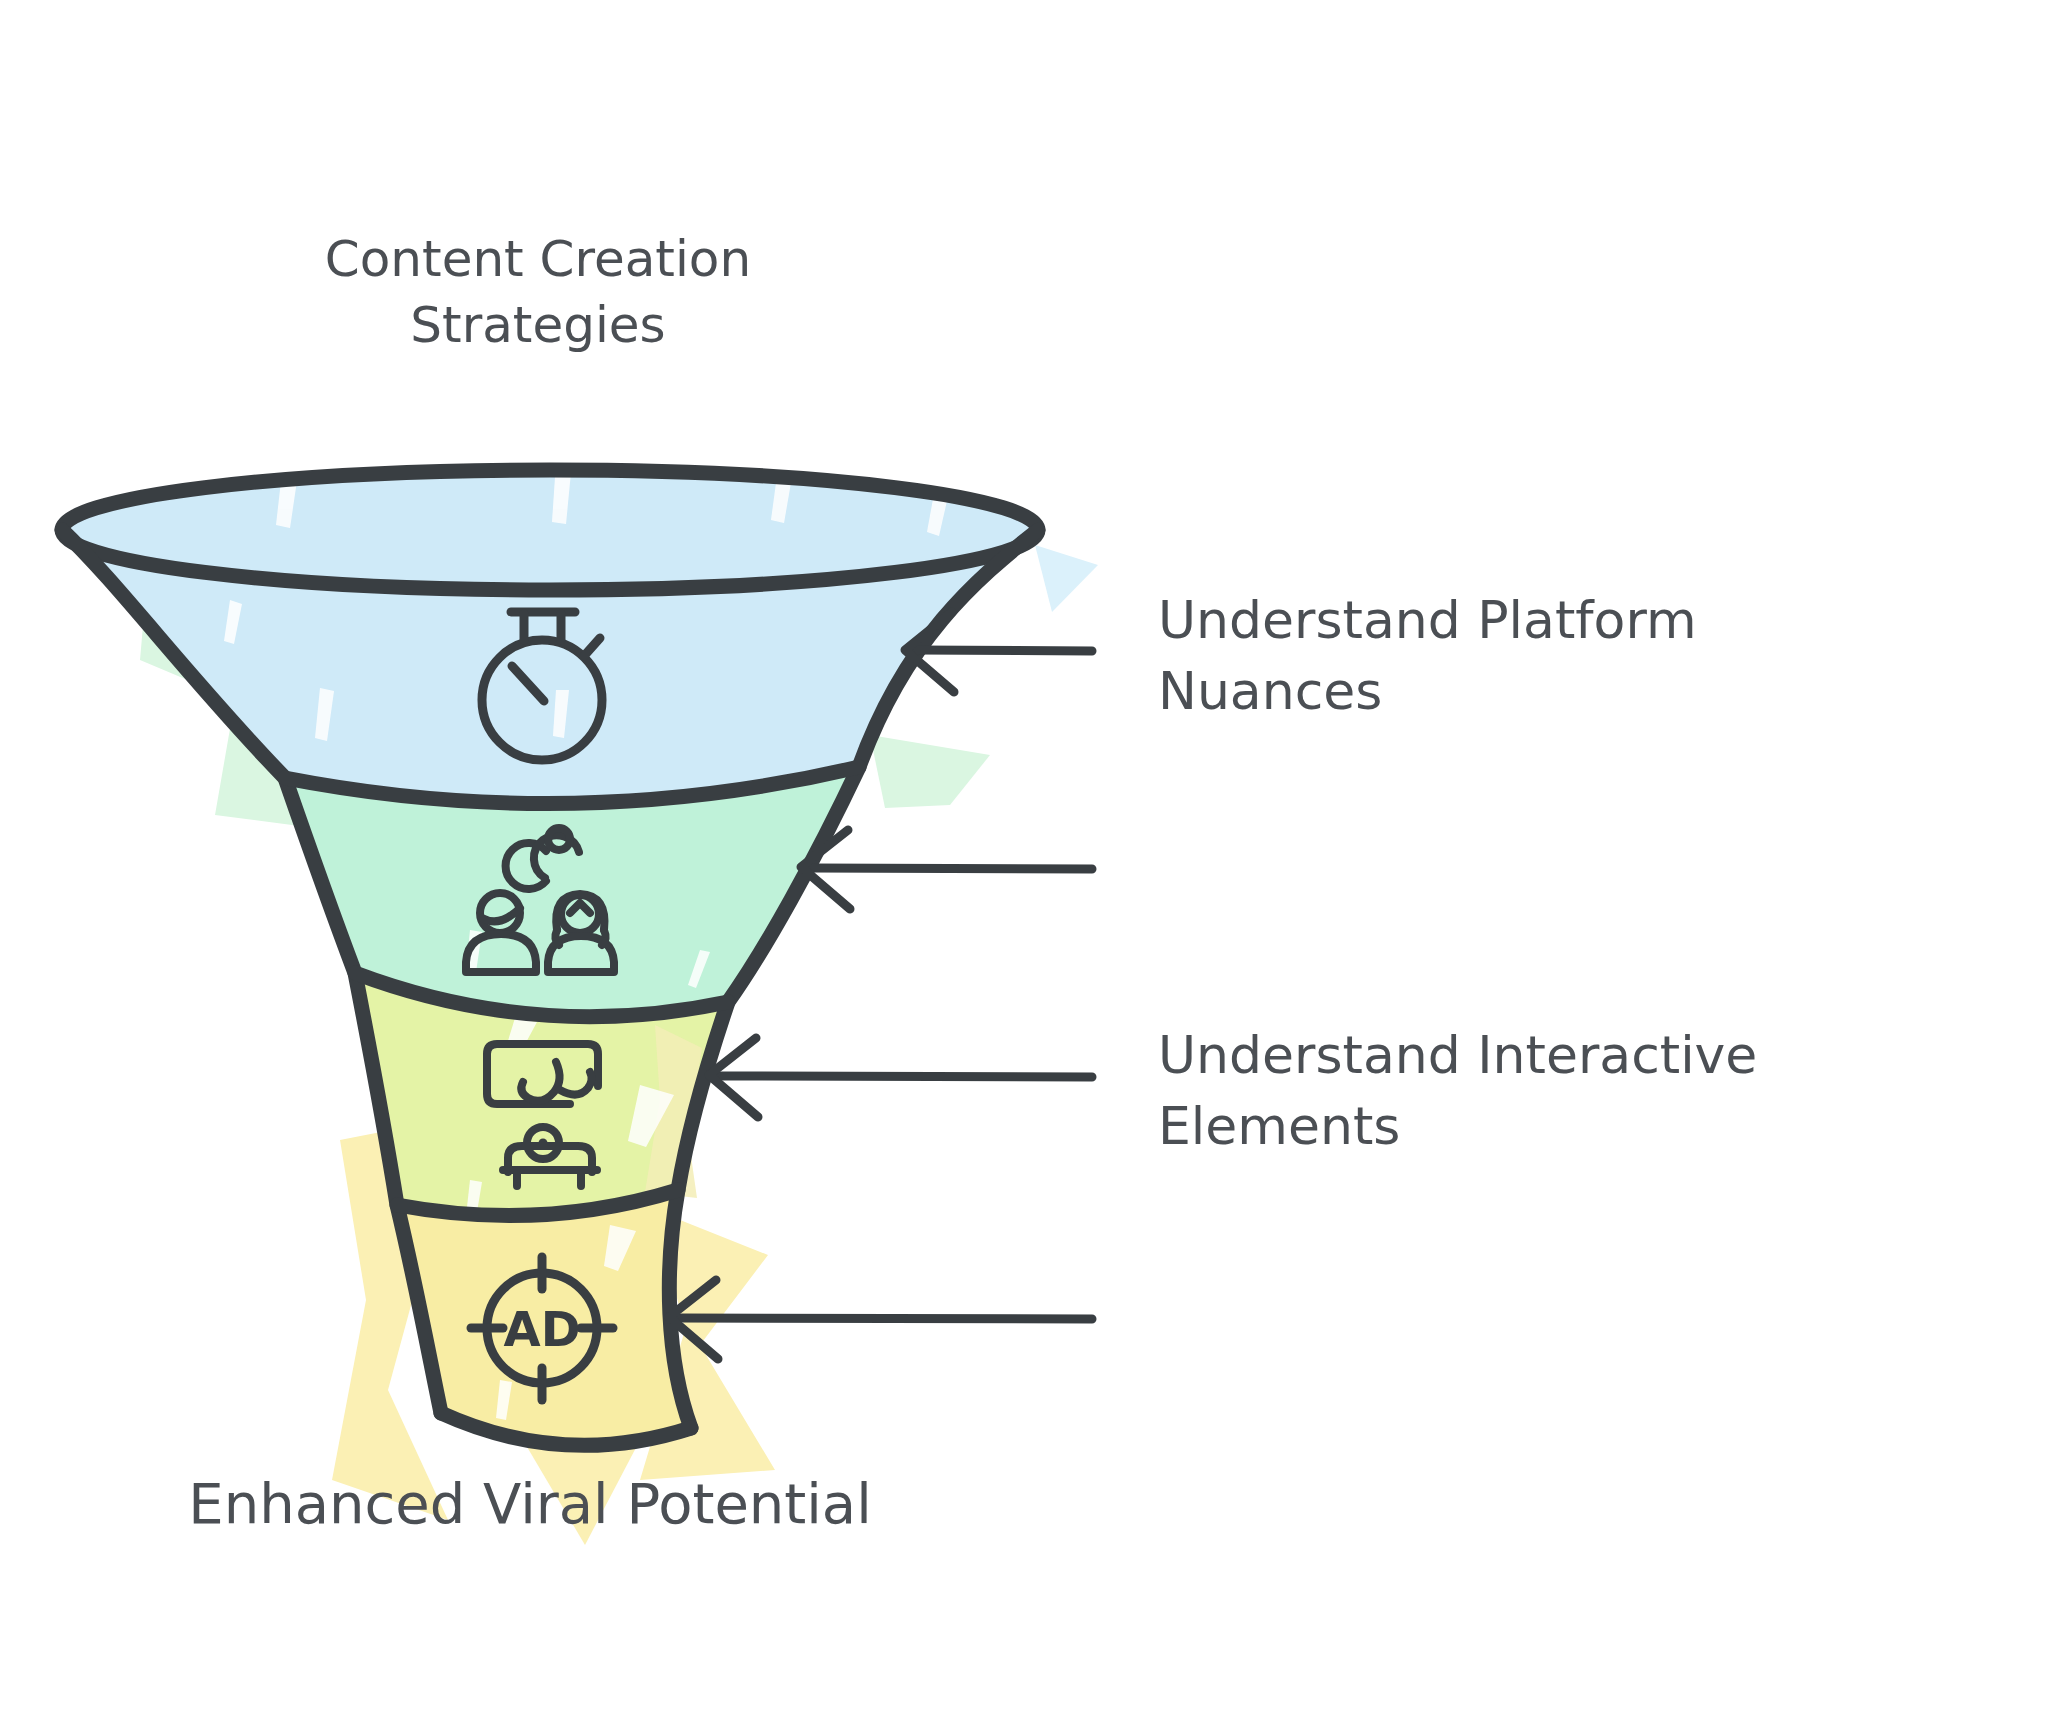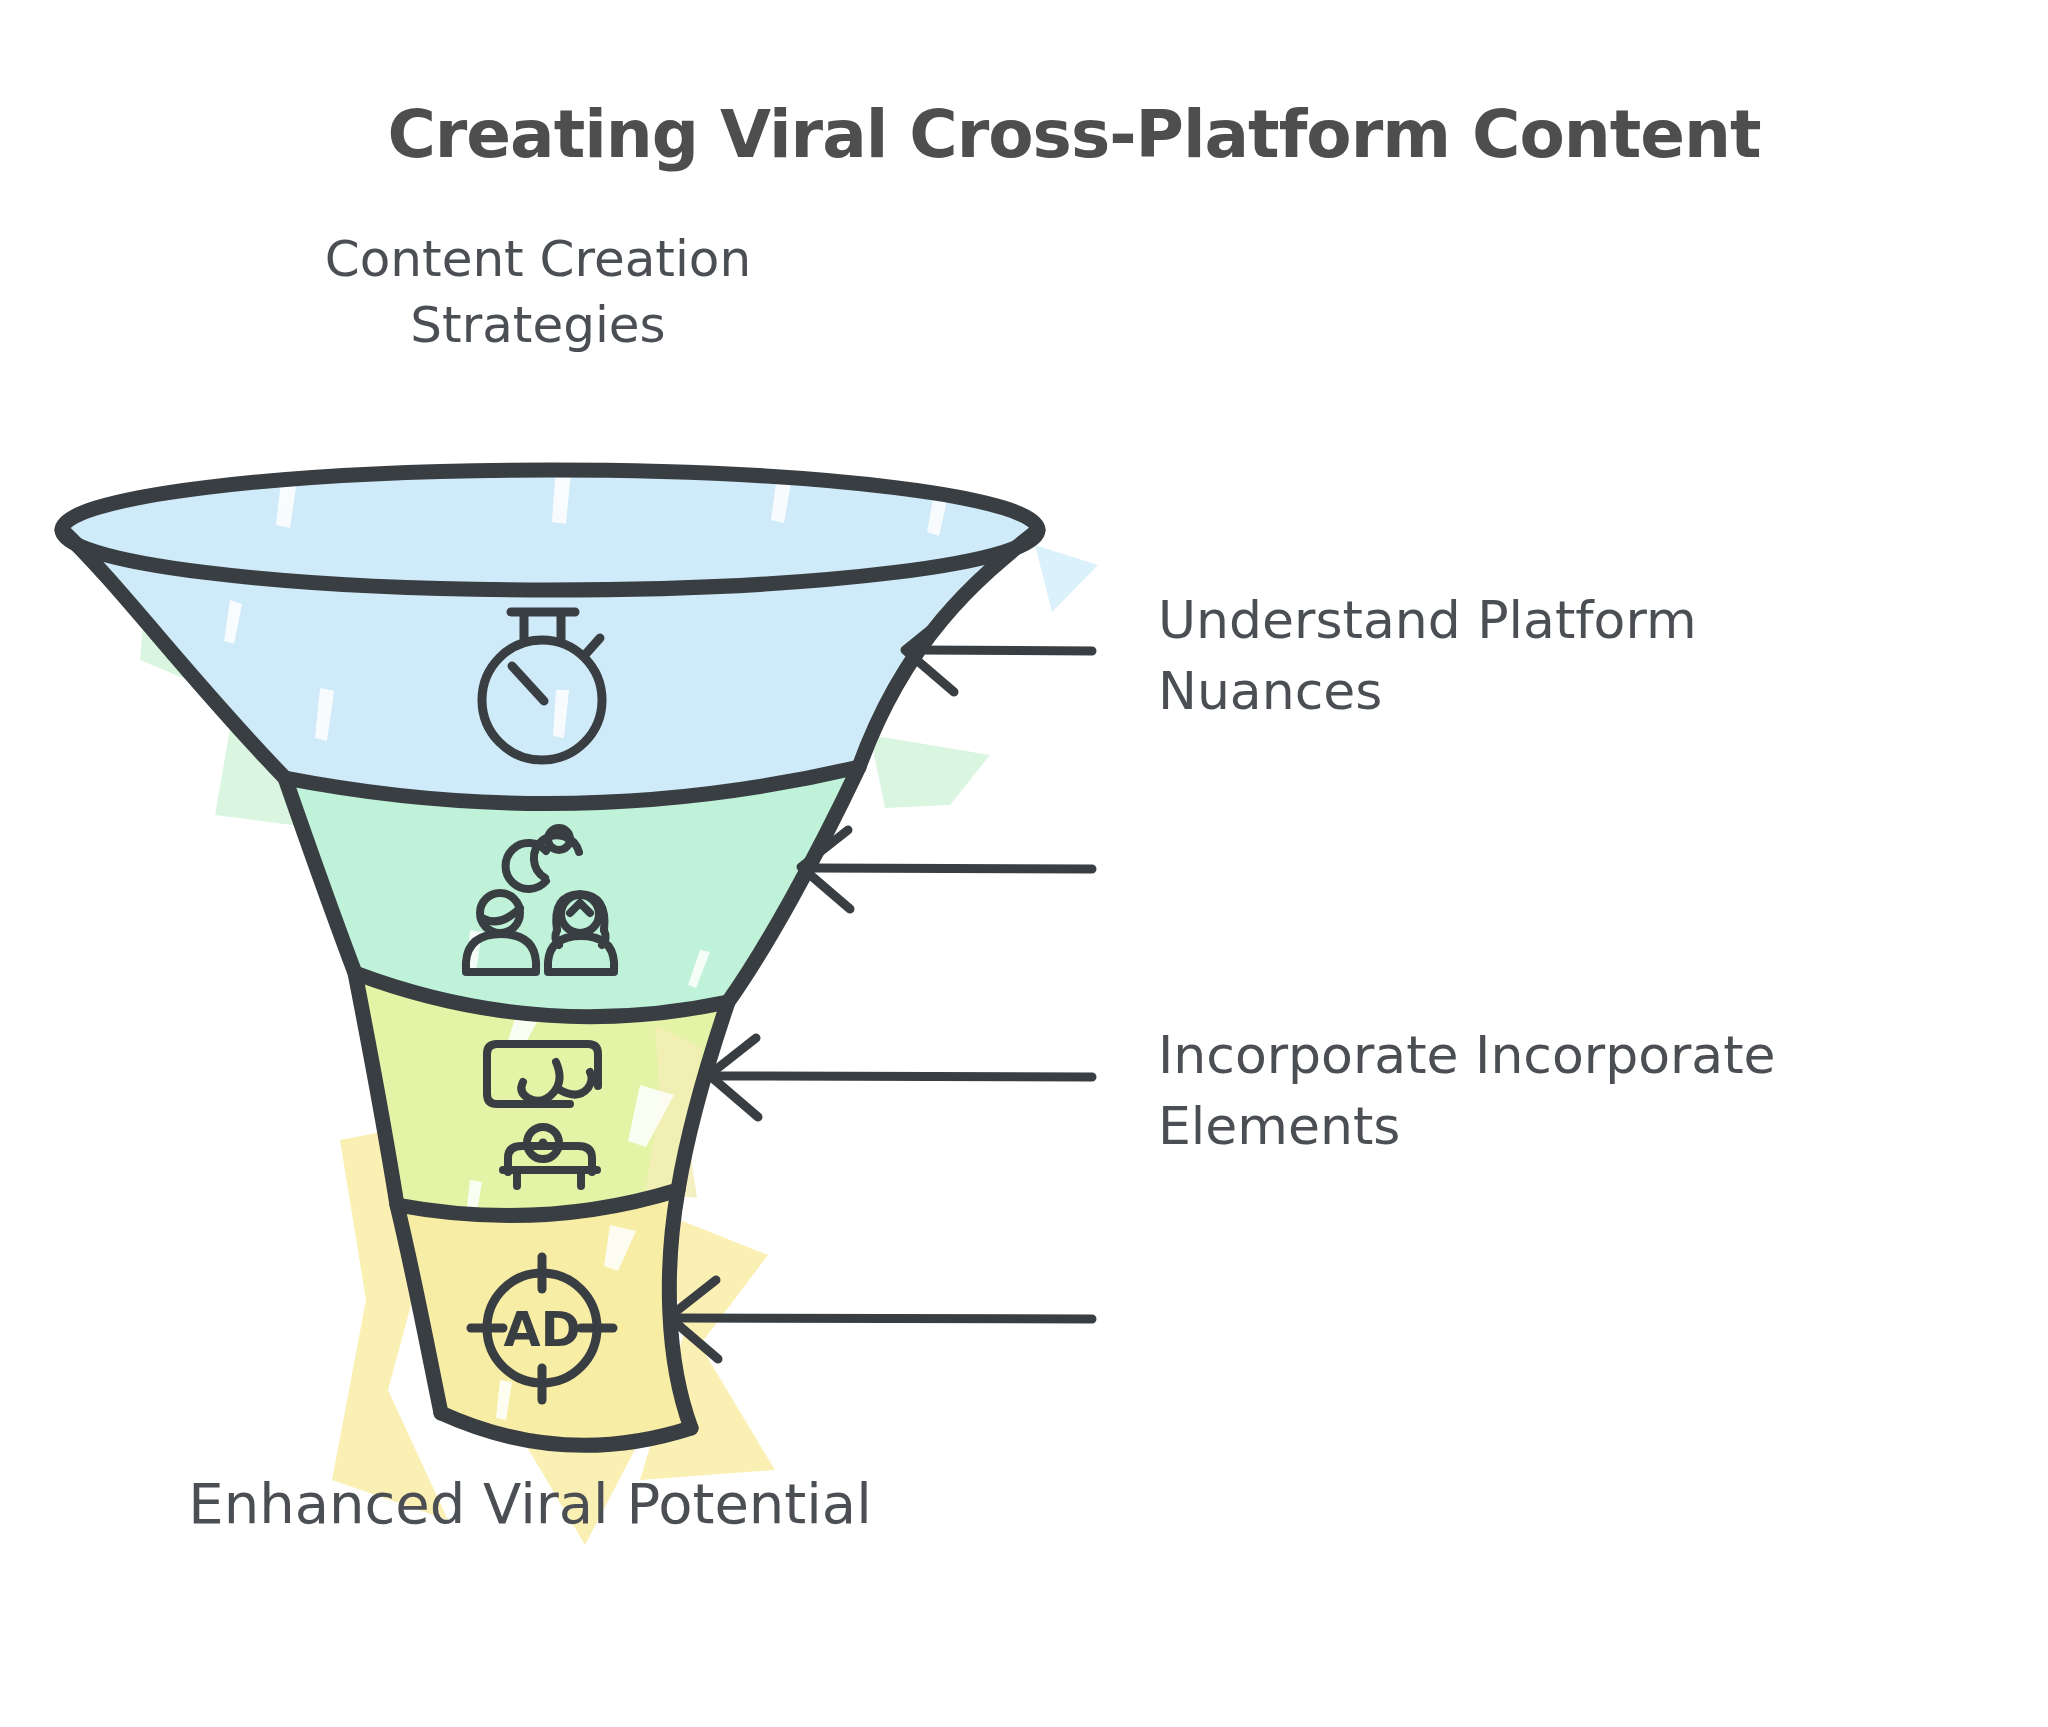--- a/index.html
+++ b/index.html
@@ -118,34 +118,33 @@
       <path d="M 1092 1077 L 720 1076"></path>
       <path d="M 756 1038 L 709 1075 L 758 1117"></path>
     </g>
     <g stroke-width="9">
       <path d="M 1092 1319 L 680 1318"></path>
       <path d="M 716 1280 L 669 1317 L 718 1359"></path>
     </g>
   </g>
 </svg>
 
-<div class="txt title">Creating Viral Cross-Platform Content</div>
 
 <div class="txt input-label">
   <span style="display:block;">Content Creation</span>
   <span style="display:block;">Strategies</span>
 </div>
 
 <div class="txt stage-label sl1">
   <span>Understand Platform</span>
   <span>Nuances</span>
 </div>
 
 
 <div class="txt stage-label sl3">
-  <span>Incorporate Incorporate</span>
+  <span>Understand Interactive</span>
   <span>Elements</span>
 </div>
 
 
 <div class="txt output-label">Enhanced Viral Potential</div>
 
 </div>
 
 </body></html>

